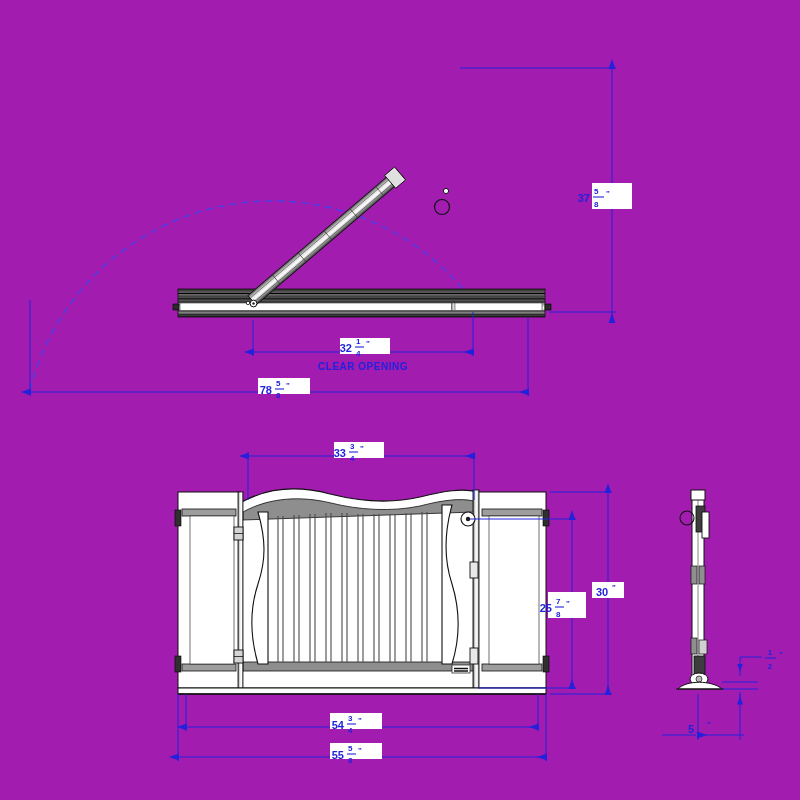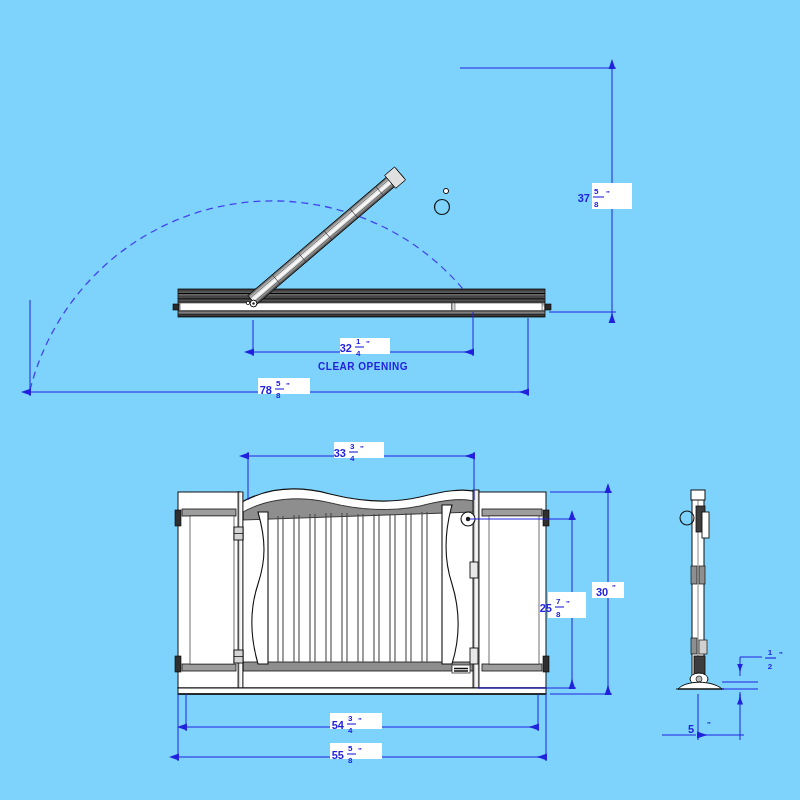--- a/index.html
+++ b/index.html
@@ -1,17 +1,17 @@
 <!DOCTYPE html>
 <html><head>
 <meta charset="utf-8">
 <style>
   html,body{margin:0;padding:0;background:#ffffff;}
   body{width:800px;height:800px;font-family:"Liberation Sans",sans-serif;overflow:hidden;}
-  #sheet{position:relative;width:800px;height:800px;background:#7dd3fc;}
+  #sheet{position:relative;width:800px;height:800px;background:#a21caf;}
   svg{display:block;}
   .dimtext{fill:#2222dd;font-family:"Liberation Sans",sans-serif;font-size:11px;font-weight:bold;}
   .dimtext-small{fill:#2222dd;font-family:"Liberation Sans",sans-serif;font-size:8px;font-weight:bold;}
   .label{fill:#2222dd;font-family:"Liberation Sans",sans-serif;font-size:10px;font-weight:bold;letter-spacing:.5px;}
 </style>
 </head>
 <body>
 
 <div id="sheet">
 <svg width="800" height="800" viewBox="0 0 800 800">

